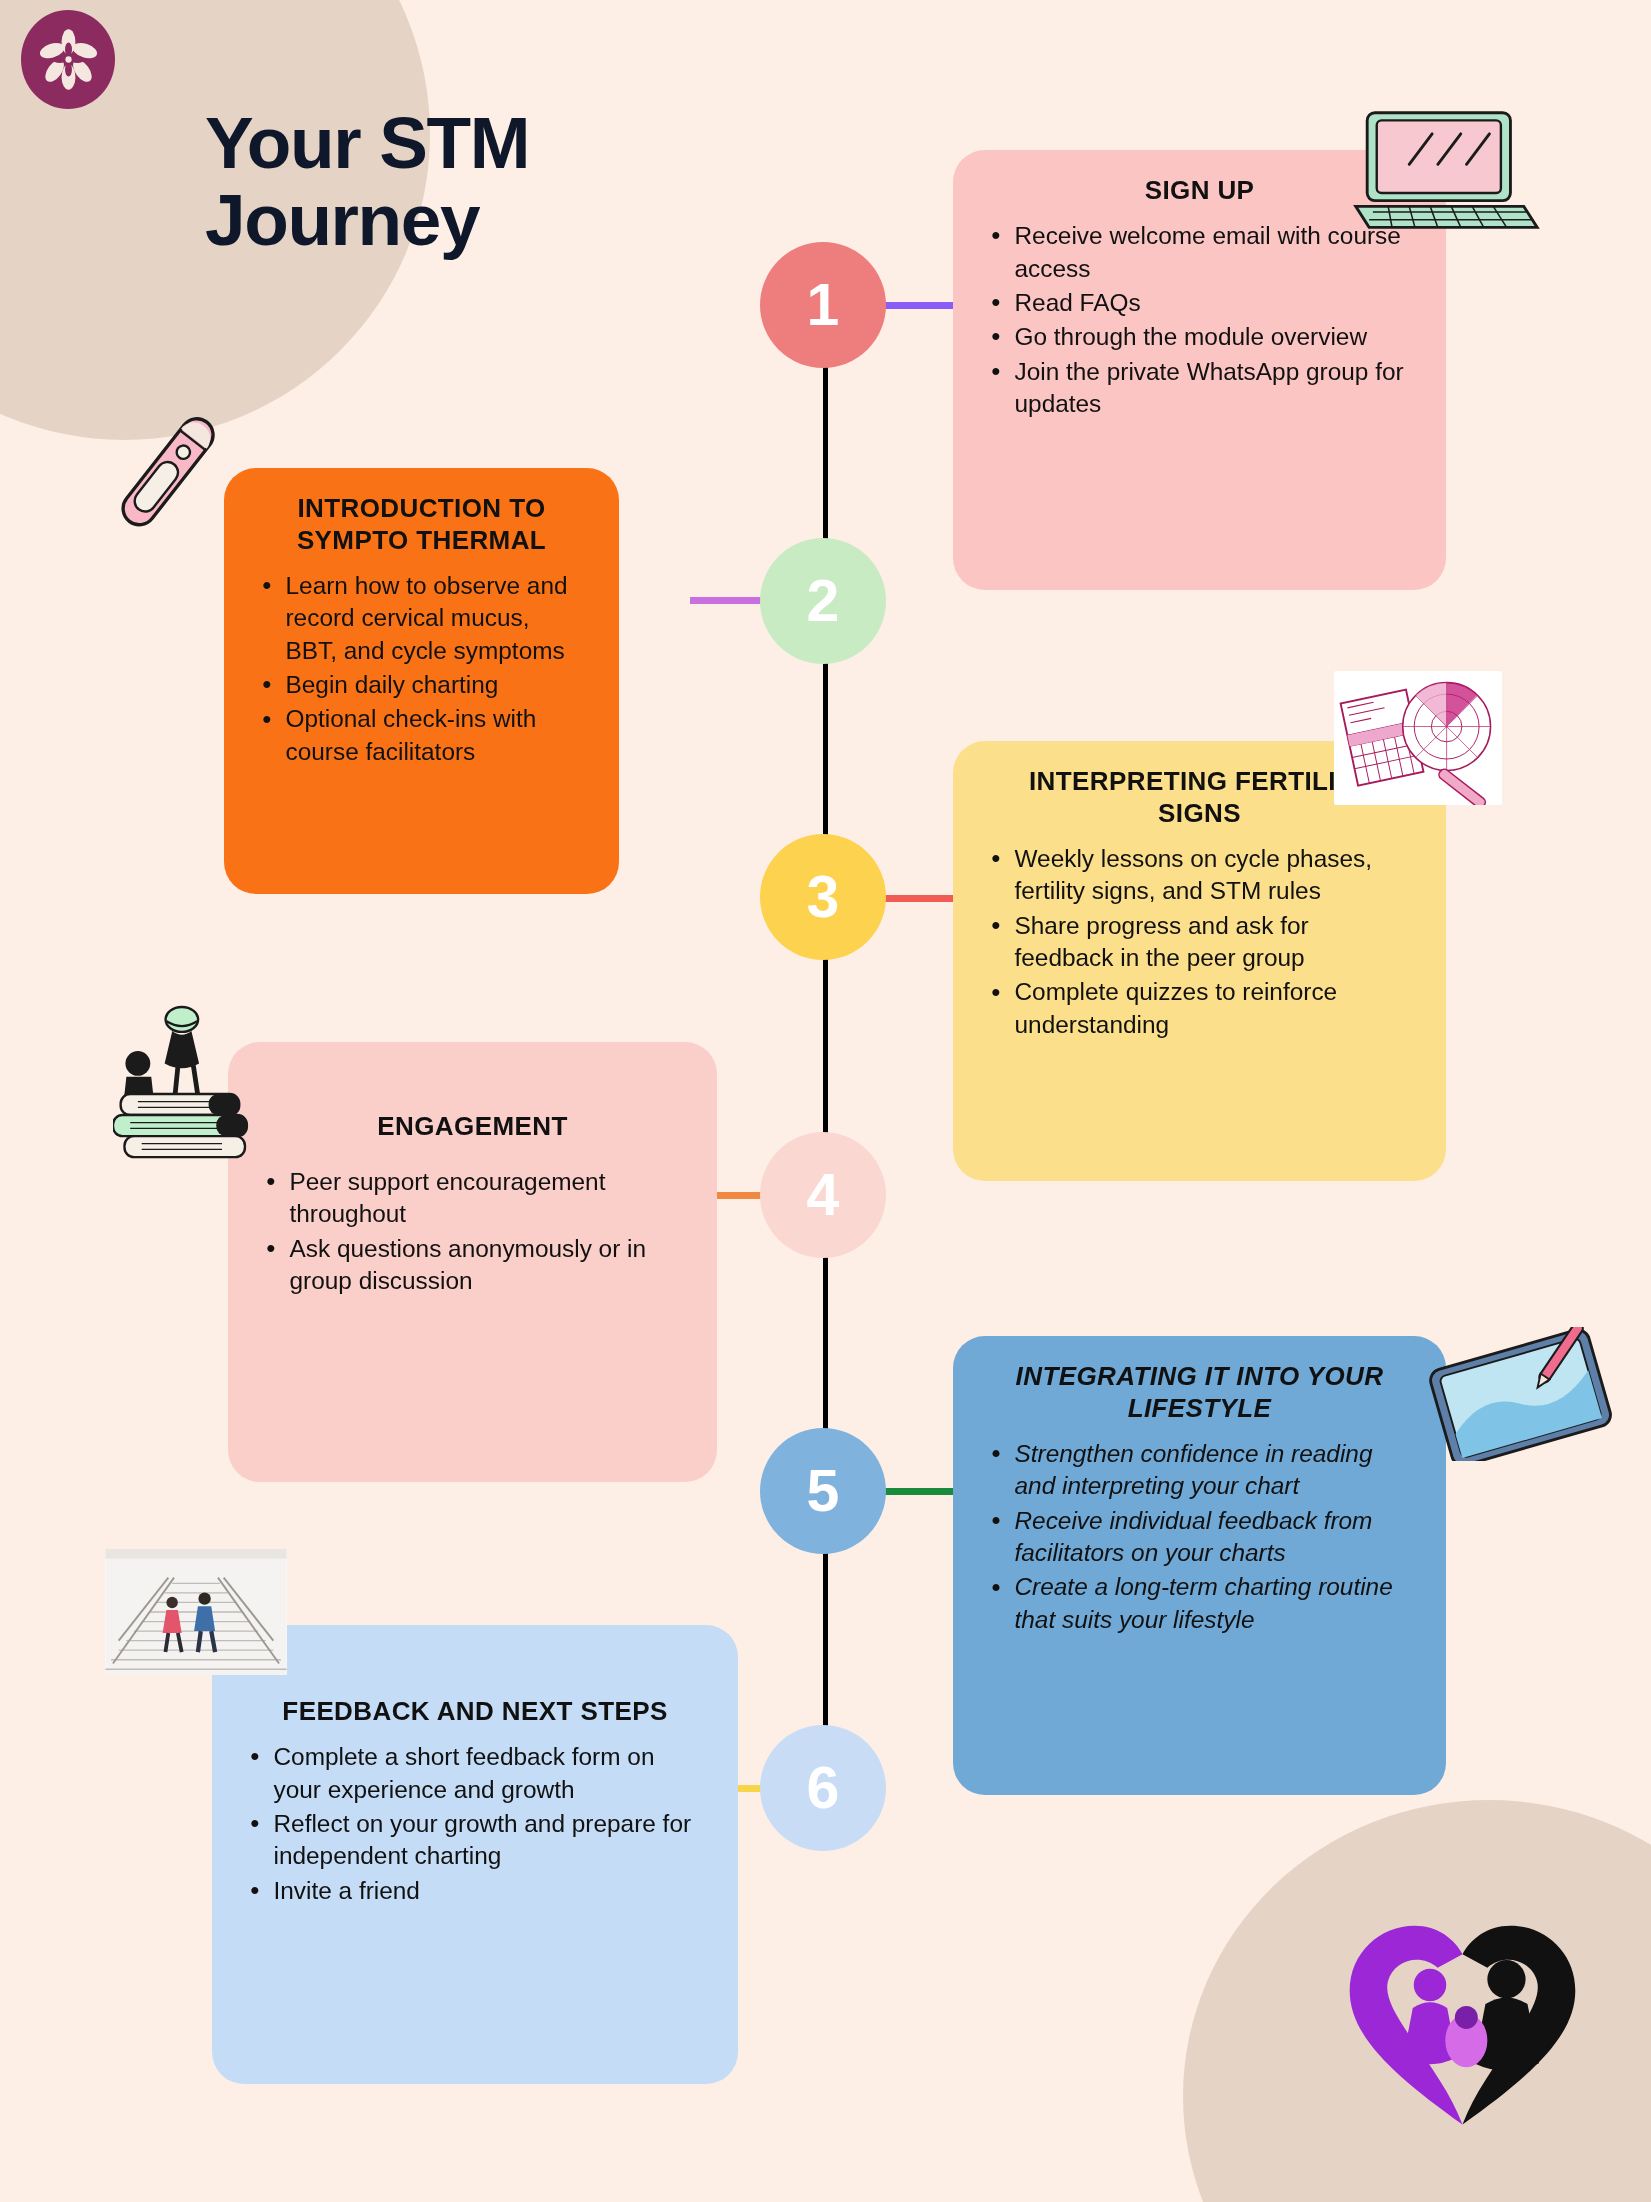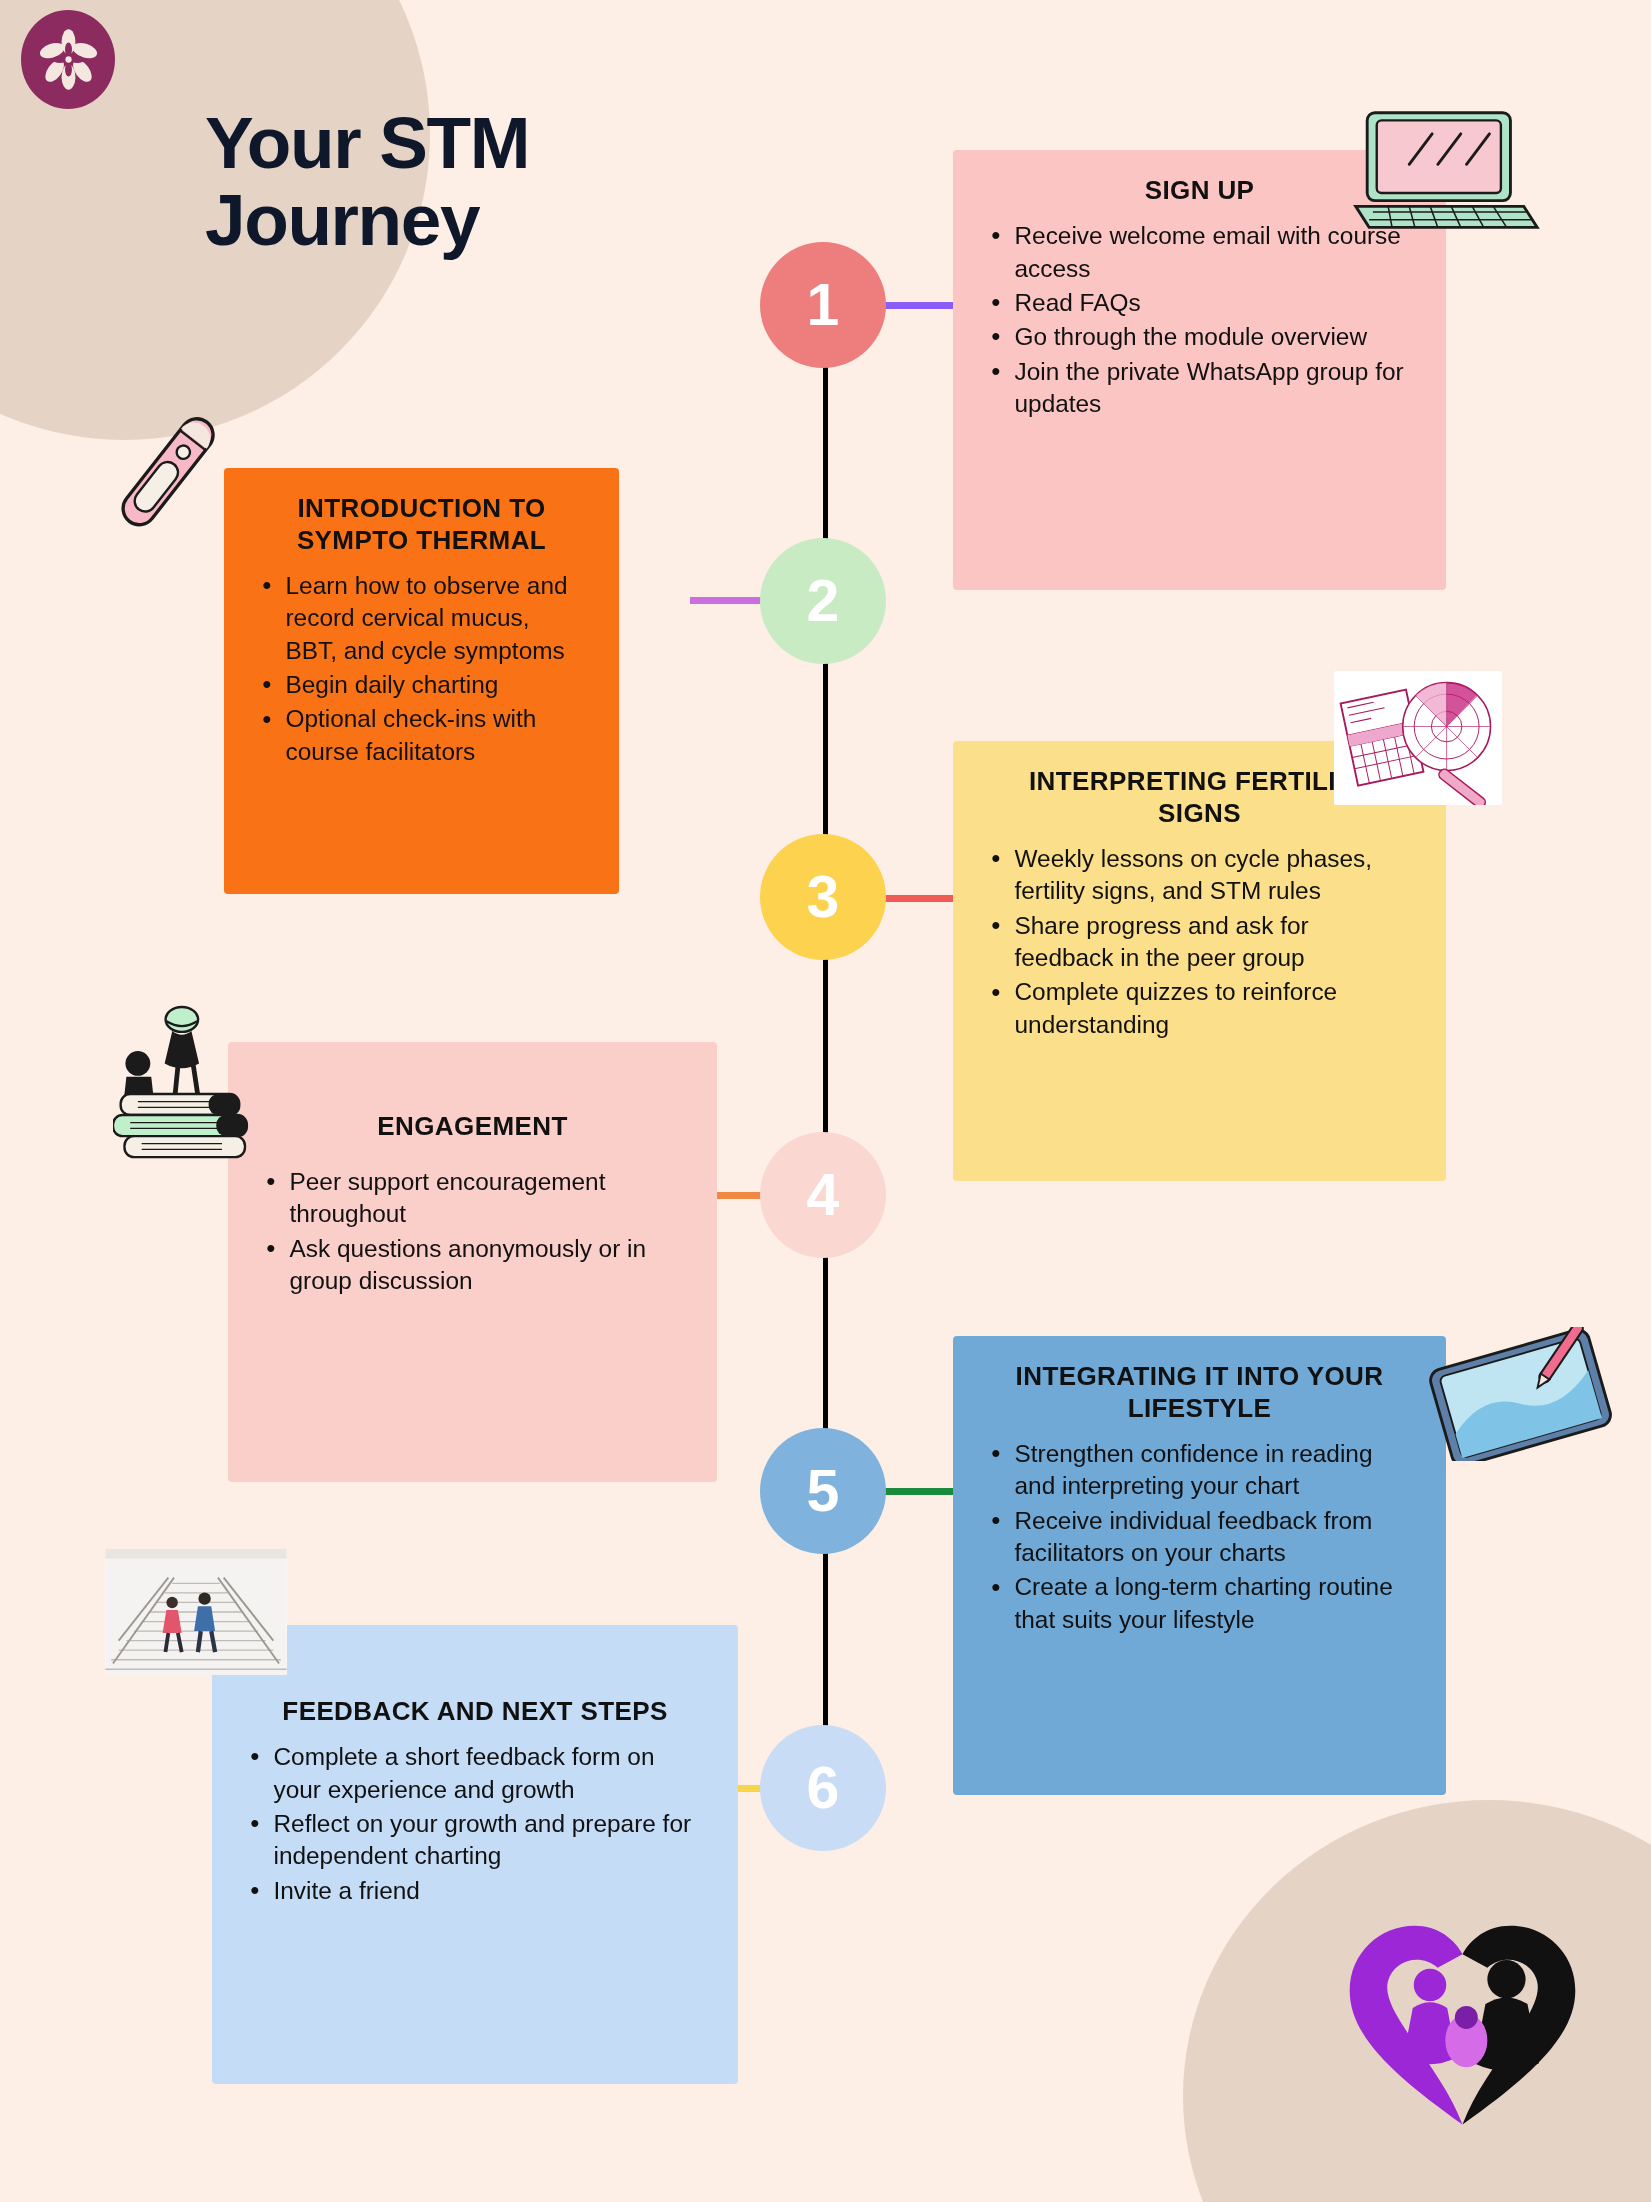--- a/index.html
+++ b/index.html
@@ -53,21 +53,21 @@
     display: flex; align-items: center; justify-content: center;
     color: #fff; font-size: 59px; font-weight: 800;
     z-index: 6;
   }
 
   
   .conn { position: absolute; height: 6.7px; z-index: 4; }
 
   
   .card {
-    position: absolute; border-radius: 4px; z-index: 5;
+    position: absolute; border-radius: 32px; z-index: 5;
     padding: 25px 32.5px 29px 32.5px;
   }
   .card h3 {
     text-align: center; font-size: 26px; font-weight: 800;
     letter-spacing: 0.4px; color: #111; line-height: 1.22;
     margin-bottom: 13.4px;
   }
   .card ul { list-style: none; }
   .card li {
     position: relative; padding-left: 29px;
@@ -180,21 +180,21 @@
     <ul style="margin-top:23px;">
       <li>Peer support encouragement throughout</li>
       <li>Ask questions anonymously or in group discussion</li>
     </ul>
   </div>
 
   <div class="conn" style="left:884px; top:1488px; width:72px; background:#1A8A3C;"></div>
   <div class="circle" style="left:760px; top:1428px; background:#7FB3DE;">
     <span>5</span>
   </div>
-  <div class="card" style="left:953px; top:1336px; width:493px; height:459px; background:#70A8D6;">
+  <div class="card" style="left:953px; top:1336px; width:493px; height:459px; background:#70A8D6;font-style:italic;">
     <h3>INTEGRATING IT INTO YOUR LIFESTYLE</h3>
     <ul>
       <li>Strengthen confidence in reading and interpreting your chart</li>
       <li>Receive individual feedback from facilitators on your charts</li>
       <li>Create a long-term charting routine that suits your lifestyle</li>
     </ul>
   </div>
 
   <div class="conn" style="left:690px; top:1785px; width:76px; background:#F6D54A;"></div>
   <div class="circle" style="left:760px; top:1725px; background:#C8DDF5;">

